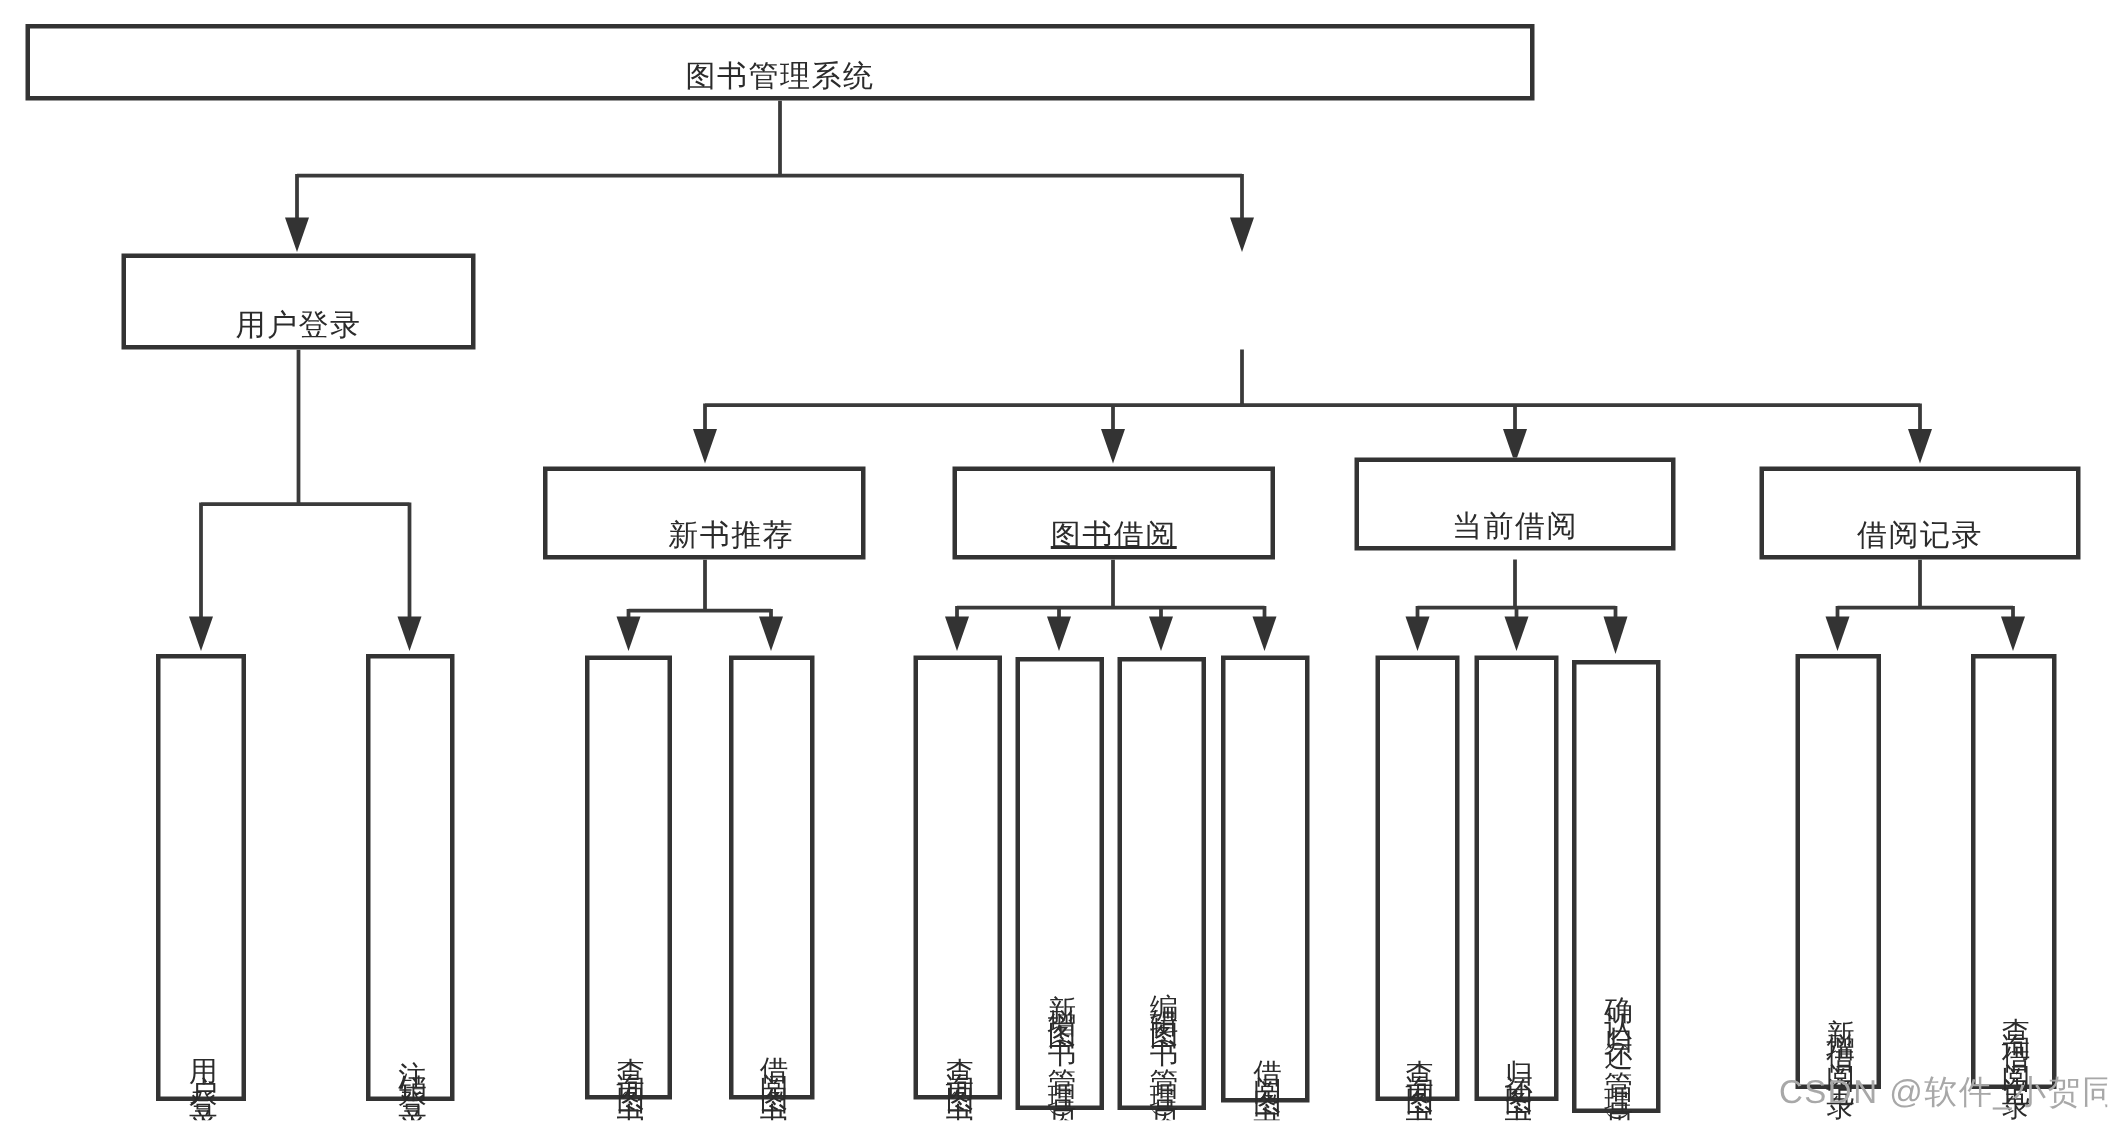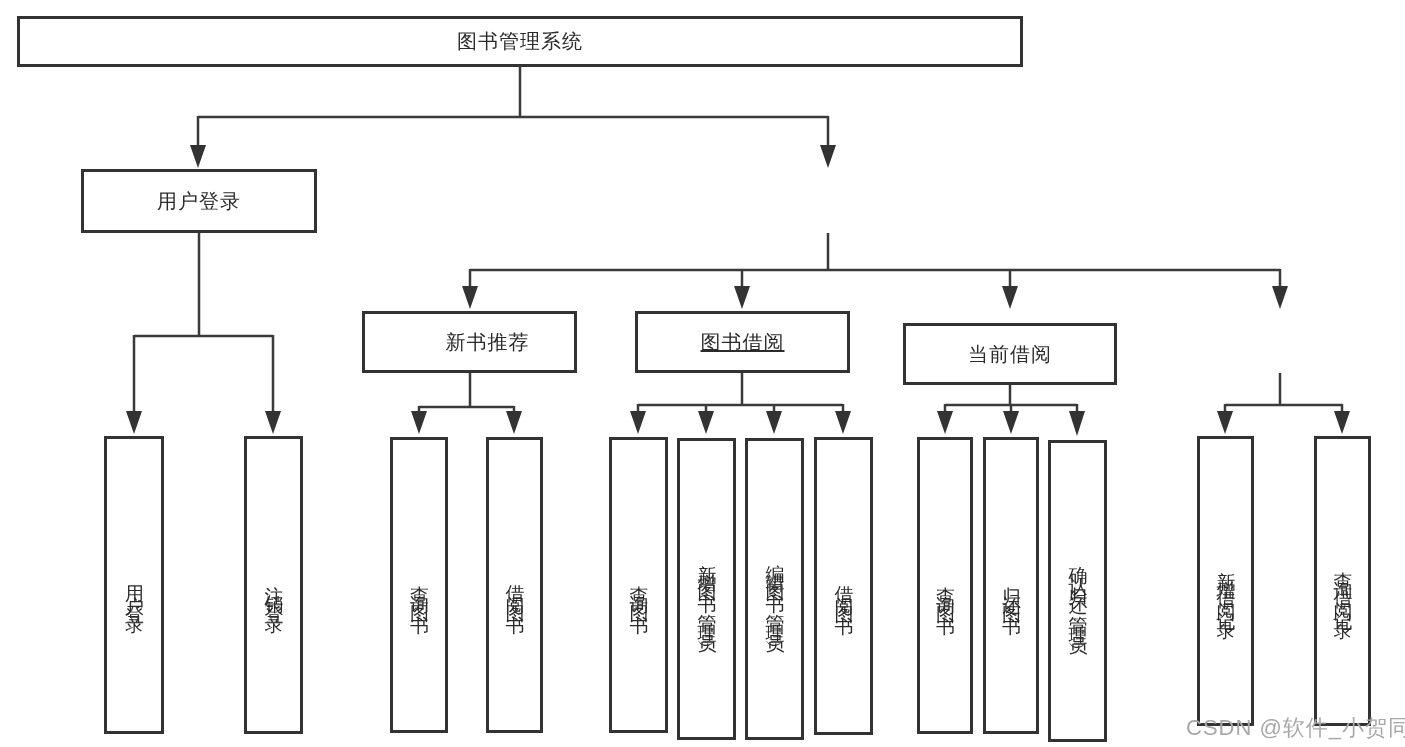--- a/index.html
+++ b/index.html
@@ -15,21 +15,21 @@
     width:1405px;height:747px;
     background:var(--bg);
     font-family:"Liberation Sans","DejaVu Sans",sans-serif;
     overflow:hidden;
   }
   .node{
     position:absolute;
     box-sizing:border-box;
     background:#fff;
     border:3px solid var(--border);
-    display:flex;align-items:center;justify-content:center;
+    display:flex;align-items:flex-end;justify-content:center;
     color:var(--text);
   }
   .hbox{font-size:20px;letter-spacing:1px;}
   .vbox{font-size:19px;}
   .vlabel{
     writing-mode:vertical-rl;
     text-orientation:mixed;
     letter-spacing:10px;
     line-height:1.1;
     padding-top:10px; 
@@ -96,22 +96,25 @@
   <div class="node hbox" style="left:81px;top:169px;width:236px;height:64px;">
     <span>用户登录</span>
   </div>
 
   <div class="node hbox" style="left:362px;top:311px;width:215px;height:62px;padding-left:36px;">
     <span>新书推荐</span>
   </div>
   <div class="node hbox" style="left:635px;top:311px;width:215px;height:62px;text-decoration:underline;">
     <span>图书借阅</span>
   </div>
-  <div class="node hbox" style="left:903px;top:323px;width:214px;height:62px;">
+  <div class="node hbox" style="left:903px;top:305px;width:214px;height:62px;">
     <span>当前借阅</span>
+  </div>
+  <div class="node hbox" style="left:1173px;top:311px;width:214px;height:62px;">
+    <span>借阅记录</span>
   </div>
 
   <div class="node vbox" style="left:104px;top:436px;width:60px;height:298px;">
     <span class="vlabel">用户登录</span>
   </div>
   <div class="node vbox" style="left:244px;top:436px;width:59px;height:298px;">
     <span class="vlabel">注销登录</span>
   </div>
 
   <div class="node vbox" style="left:390px;top:437px;width:58px;height:296px;">

